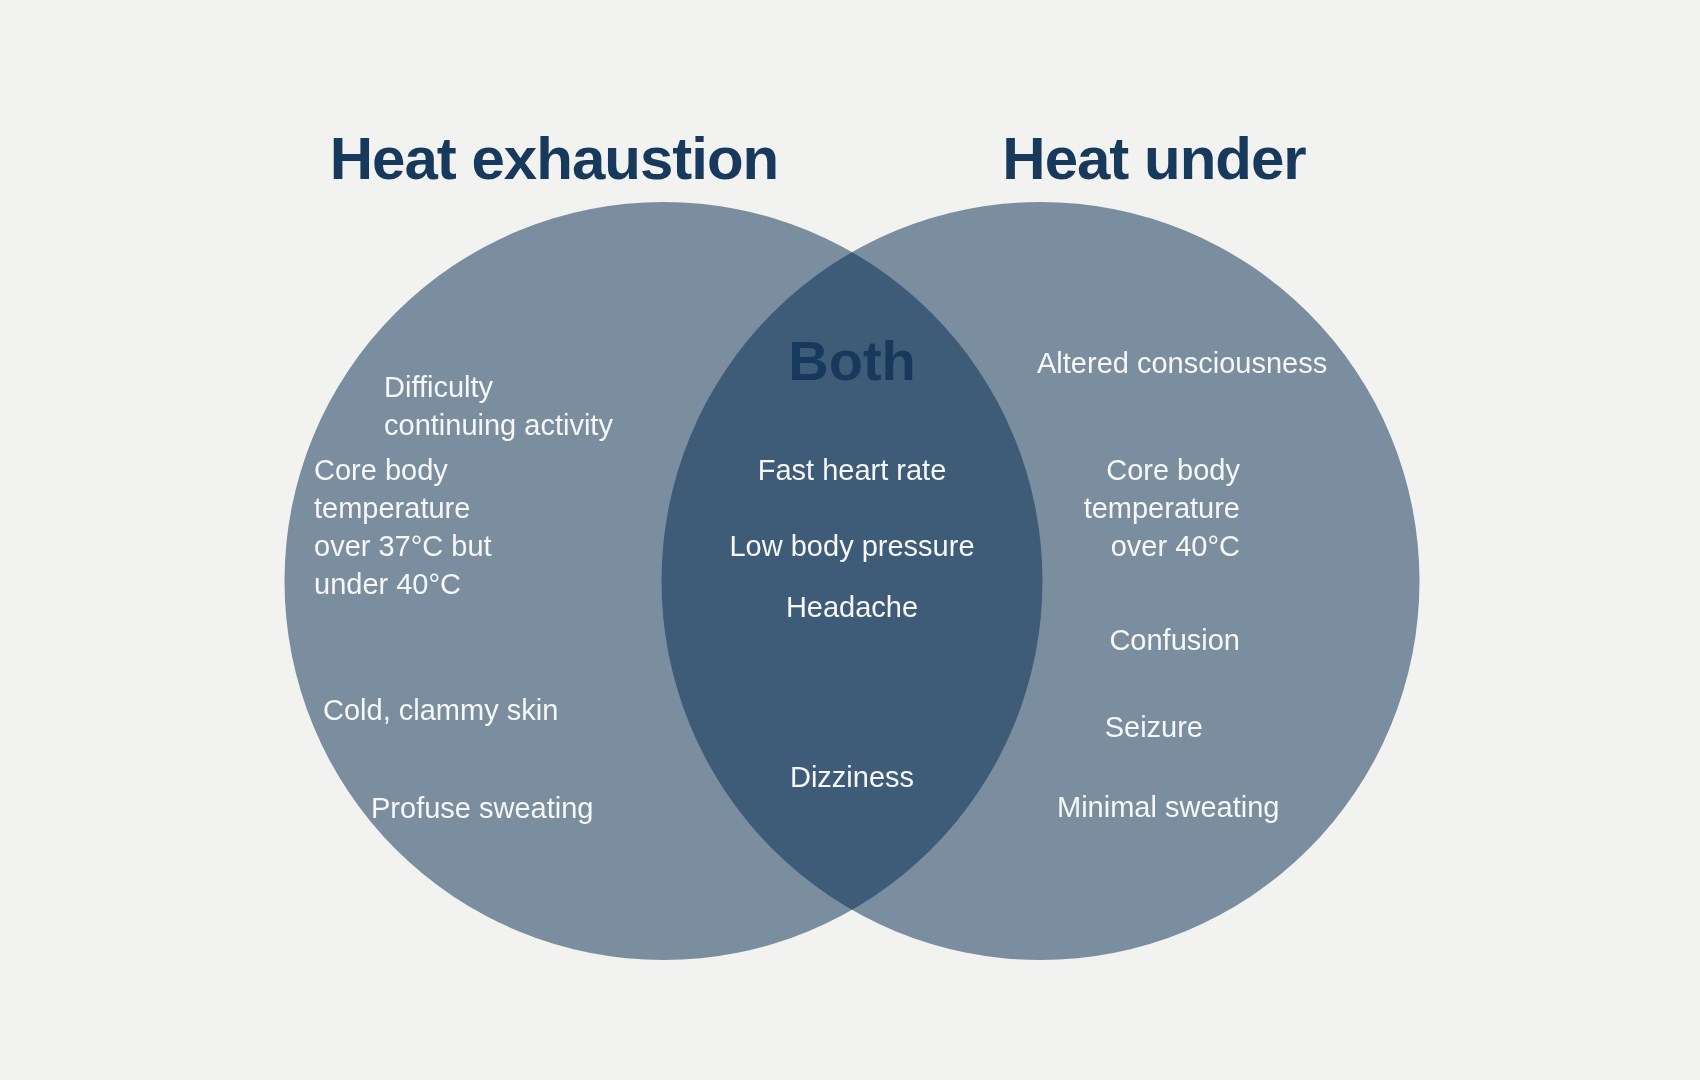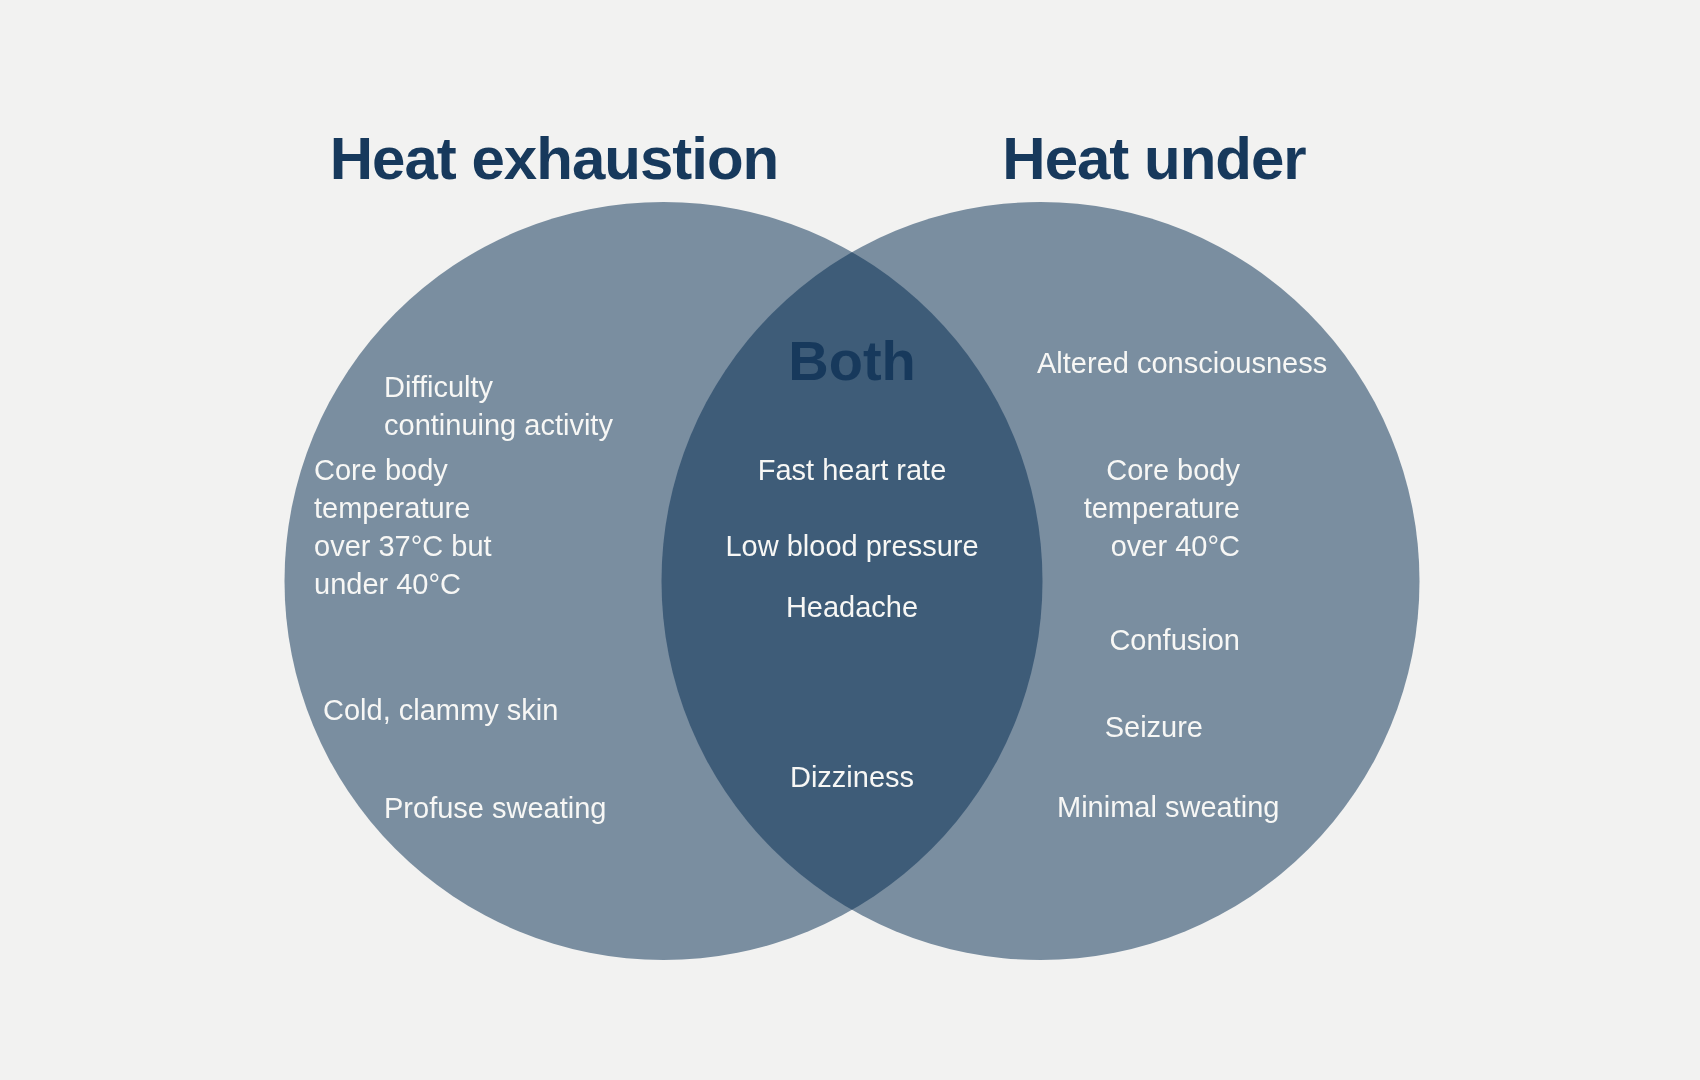--- a/index.html
+++ b/index.html
@@ -41,21 +41,21 @@
     white-space: pre-line;
     transform: translateY(-50%);
   }
   .label.center { transform: translate(-50%, -50%); text-align: center; white-space: nowrap; }
   .label.right-align { text-align: right; }
 
   
   .l1 { left: 384px; top: 382px; margin-top: 24px; }
   .l2 { left: 314px; top: 527px; }
   .l3 { left: 323px; top: 710px; }
-  .l4 { left: 384px; top: 808px; }
+  .l4 { left: 371px; top: 808px; }
 
   
   .m1 { left: 852px; top: 470px; }
   .m2 { left: 852px; top: 546px; }
   .m3 { left: 852px; top: 607px; }
   .m4 { left: 852px; top: 700px; }
   .m5 { left: 852px; top: 777px; }
 
   
   .r1 { left: 1037px; top: 363px; }
@@ -88,21 +88,21 @@
   <div class="label l1">Difficulty
 continuing activity</div>
   <div class="label l2">Core body
 temperature
 over 37°C but
 under 40°C</div>
   <div class="label l3">Cold, clammy skin</div>
   <div class="label l4">Profuse sweating</div>
 
   <div class="label center m1">Fast heart rate</div>
-  <div class="label center m2">Low blood pressure</div>
+  <div class="label center m2">Low body pressure</div>
   <div class="label center m3">Headache</div>
   <div class="label center m5">Dizziness</div>
 
   <div class="label r1">Altered consciousness</div>
   <div class="label right-align r2">Core body
 temperature
 over 40°C</div>
   <div class="label right-align r3">Confusion</div>
   <div class="label right-align r4">Seizure</div>
   <div class="label r5">Minimal sweating</div>

